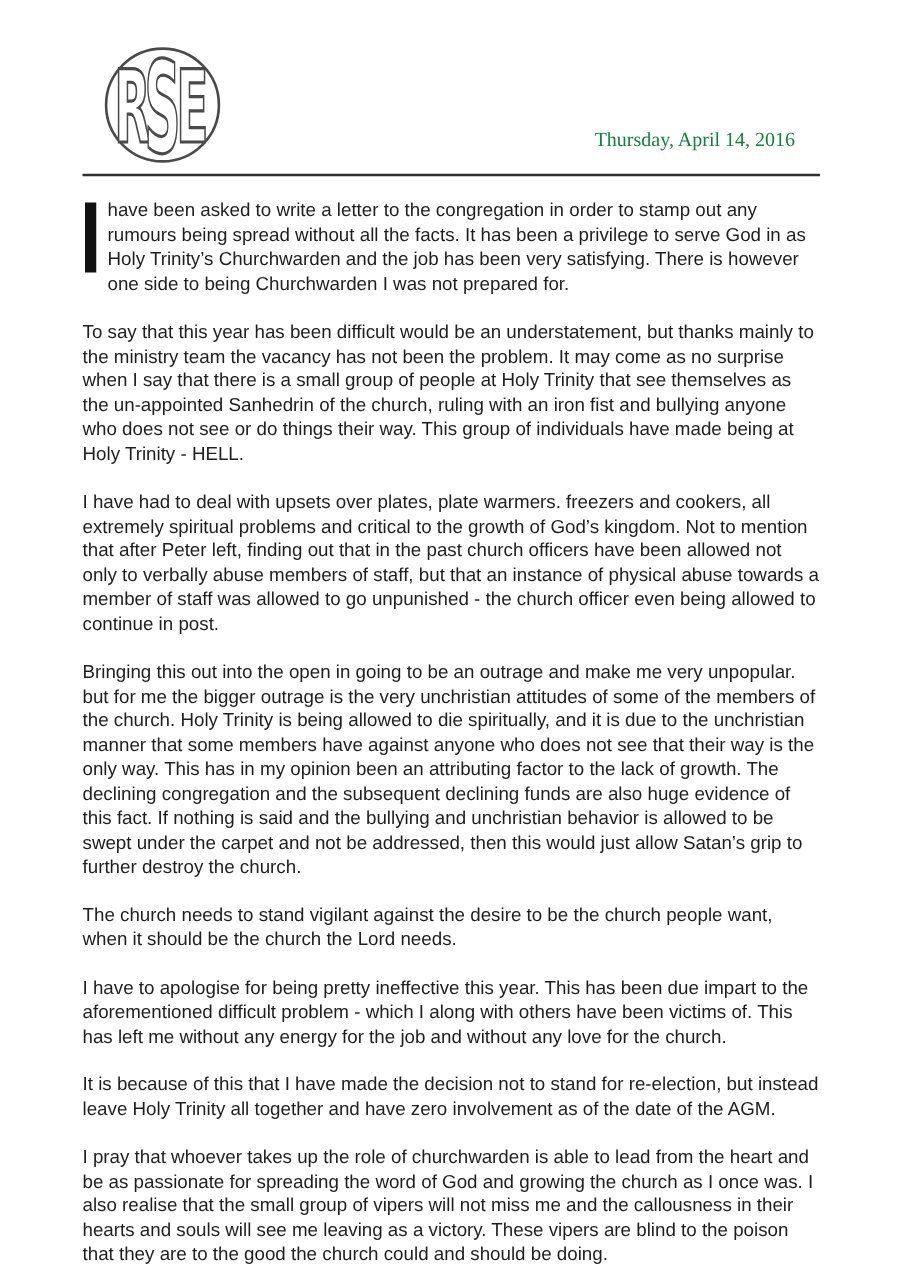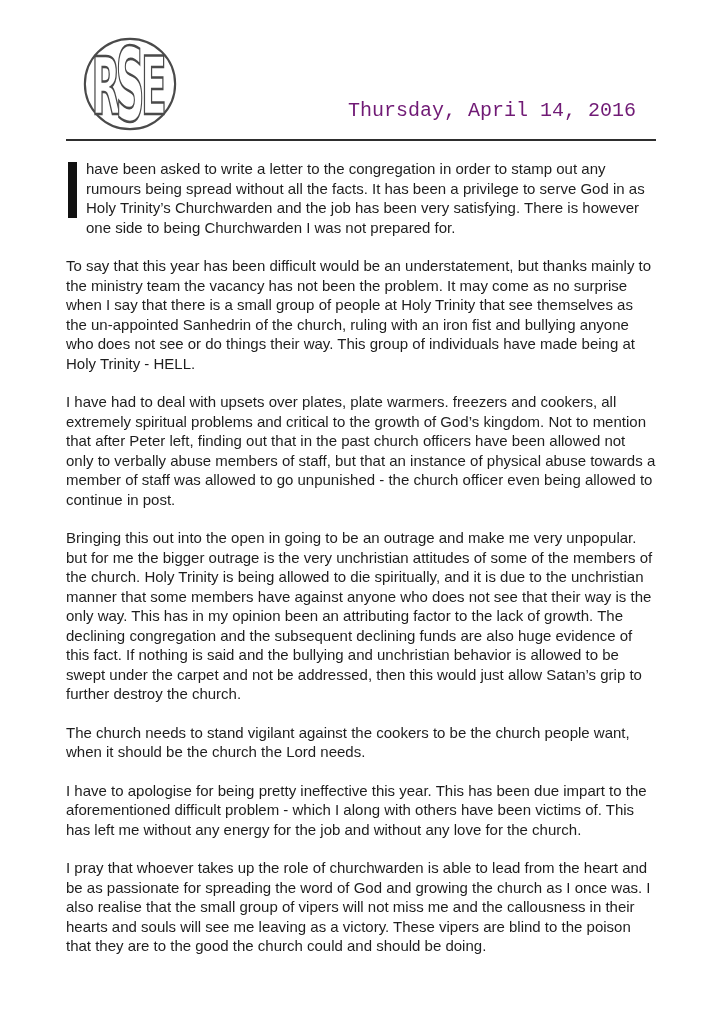--- a/index.html
+++ b/index.html
@@ -23,23 +23,23 @@
   .letterhead {
     display: flex;
     justify-content: space-between;
     align-items: flex-end;
   }
   .logo {
     margin-left: 16px;
     line-height: 0;
   }
   .date-line {
-    font-family: Liberation Mono, monospace;
-    font-size: 20px;
-    color: #701a75;
+    font-family: Liberation Serif, serif;
+    font-size: 16px;
+    color: #15803d;
     margin-bottom: 10px;
     padding-right: 20px;
     white-space: nowrap;
   }
   .header-rule {
     height: 2px;
     background: #2e2e2e;
     margin-top: 7px;
   }
   .letter-body {
@@ -79,18 +79,19 @@
     <div class="date-line">Thursday, April 14, 2016</div>
   </header>
 
   <div class="header-rule"></div>
 
   <main class="letter-body">
     <p class="para"><span class="dropcap">I</span><span>have been asked to write a letter to the congregation in order to stamp out any rumours being spread without all the facts. It has been a privilege to serve God in as Holy Trinity’s Churchwarden and the job has been very satisfying. There is however one side to being Churchwarden I was not prepared for.</span></p>
     <p class="para">To say that this year has been difficult would be an understatement, but thanks mainly to the ministry team the vacancy has not been the problem. It may come as no surprise when I say that there is a small group of people at Holy Trinity that see themselves as the un-appointed Sanhedrin of the church, ruling with an iron fist and bullying anyone who does not see or do things their way. This group of individuals have made being at Holy Trinity - HELL.</p>
     <p class="para">I have had to deal with upsets over plates, plate warmers. freezers and cookers, all extremely spiritual problems and critical to the growth of God’s kingdom. Not to mention that after Peter left, finding out that in the past church officers have been allowed not only to verbally abuse members of staff, but that an instance of physical abuse towards a member of staff was allowed to go unpunished - the church officer even being allowed to continue in post.</p>
     <p class="para">Bringing this out into the open in going to be an outrage and make me very unpopular. but for me the bigger outrage is the very unchristian attitudes of some of the members of the church. Holy Trinity is being allowed to die spiritually, and it is due to the unchristian manner that some members have against anyone who does not see that their way is the only way. This has in my opinion been an attributing factor to the lack of growth. The declining congregation and the subsequent declining funds are also huge evidence of this fact. If nothing is said and the bullying and unchristian behavior is allowed to be swept under the carpet and not be addressed, then this would just allow Satan’s grip to further destroy the church.</p>
-    <p class="para">The church needs to stand vigilant against the cookers to be the church people want, when it should be the church the Lord needs.</p>
+    <p class="para">The church needs to stand vigilant against the desire to be the church people want, when it should be the church the Lord needs.</p>
     <p class="para">I have to apologise for being pretty ineffective this year. This has been due impart to the aforementioned difficult problem - which I along with others have been victims of. This has left me without any energy for the job and without any love for the church.</p>
+    <p class="para">It is because of this that I have made the decision not to stand for re-election, but instead leave Holy Trinity all together and have zero involvement as of the date of the AGM.</p>
     <p class="para">I pray that whoever takes up the role of churchwarden is able to lead from the heart and be as passionate for spreading the word of God and growing the church as I once was. I also realise that the small group of vipers will not miss me and the callousness in their hearts and souls will see me leaving as a victory. These vipers are blind to the poison that they are to the good the church could and should be doing.</p>
   </main>
 
 </div>
 
 </body></html>

